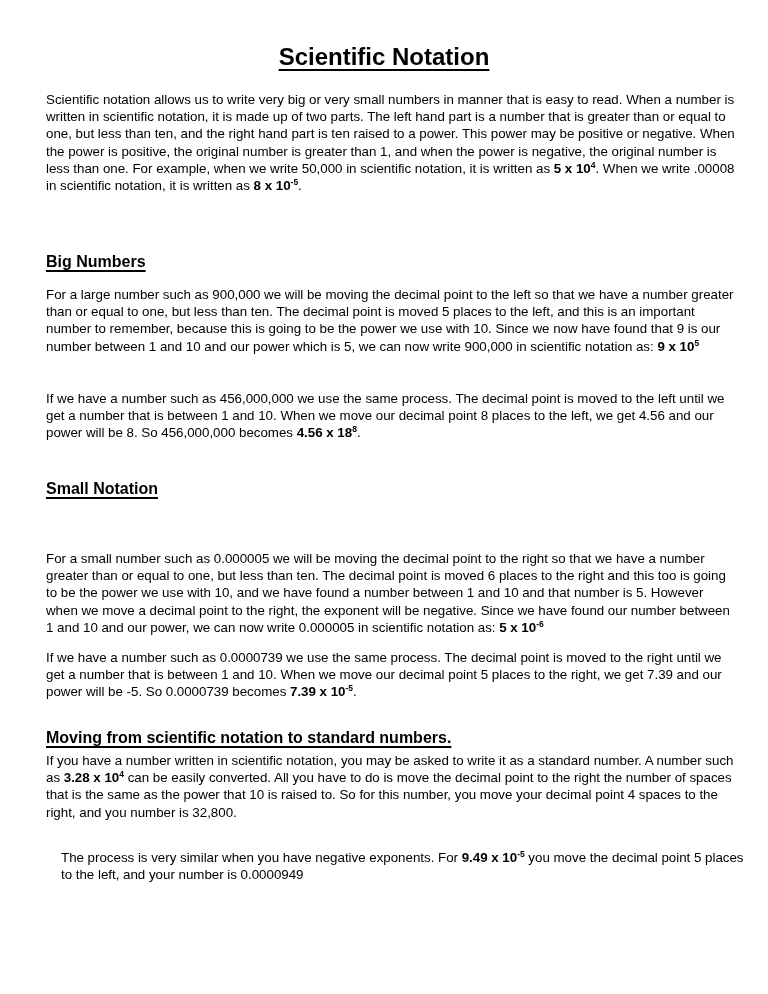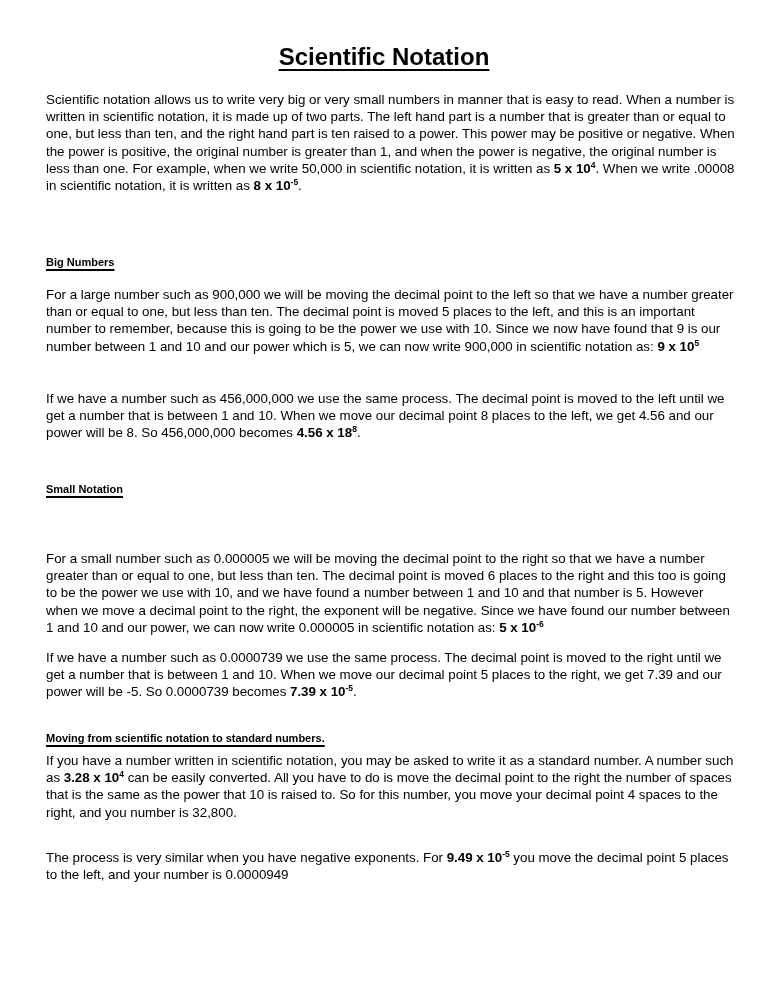--- a/index.html
+++ b/index.html
@@ -42,21 +42,21 @@
     letter-spacing: -0.02px;
     word-spacing: 0px;
   }
   .block {
     position: absolute;
     left: 0;
     width: 692px;
   }
   h2 {
     margin: 0;
-    font-size: 11px;
+    font-size: 16px;
     font-weight: bold;
     text-decoration: underline;
     text-decoration-thickness: 1.5px;
     text-underline-offset: 3px;
     line-height: 20px;
     position: absolute;
     left: 0;
   }
   b { font-weight: bold; }
   sup {
@@ -95,18 +95,18 @@
     <div style="position:absolute; top:138px; left:0; width:692px;margin-top:32px;">
       <p><span>If we have a number such as 0.0000739 we use the same process.  The decimal point is moved to the right until we get a number that is between 1 and 10.  When we move our decimal point 5 places to the right, we get 7.39 and our power will be -5.  So 0.0000739 becomes </span><b><span>7.39 x 10</span><sup>-5</sup></b><span>.</span></p>
     </div>
   </div>
 
   <div class="block" style="top:728px;">
     <h2>Moving from scientific notation to standard numbers.</h2>
     <div style="position:absolute; top:24px; left:0; width:692px;">
       <p><span>If you have a number written in scientific notation, you may be asked to write it as a standard number. A number such as </span><b><span>3.28 x 10</span><sup>4</sup></b><span> can be easily converted.  All you have to do is move the decimal point to the right the number of spaces that is the same as the power that 10 is raised to.  So for this number, you move your decimal point 4 spaces to the right, and you number is 32,800.</span></p>
     </div>
-    <div style="position:absolute; top:121px; left:0; width:692px;">
+    <div style="position:absolute; top:121px; left:15px; width:692px;">
       <p><span>The process is very similar when you have negative exponents.  For </span><b><span>9.49 x 10</span><sup>-5</sup></b><span> you move the decimal point 5 places to the left, and your number is 0.0000949</span></p>
     </div>
   </div>
 
 </div>
 
 </body></html>

